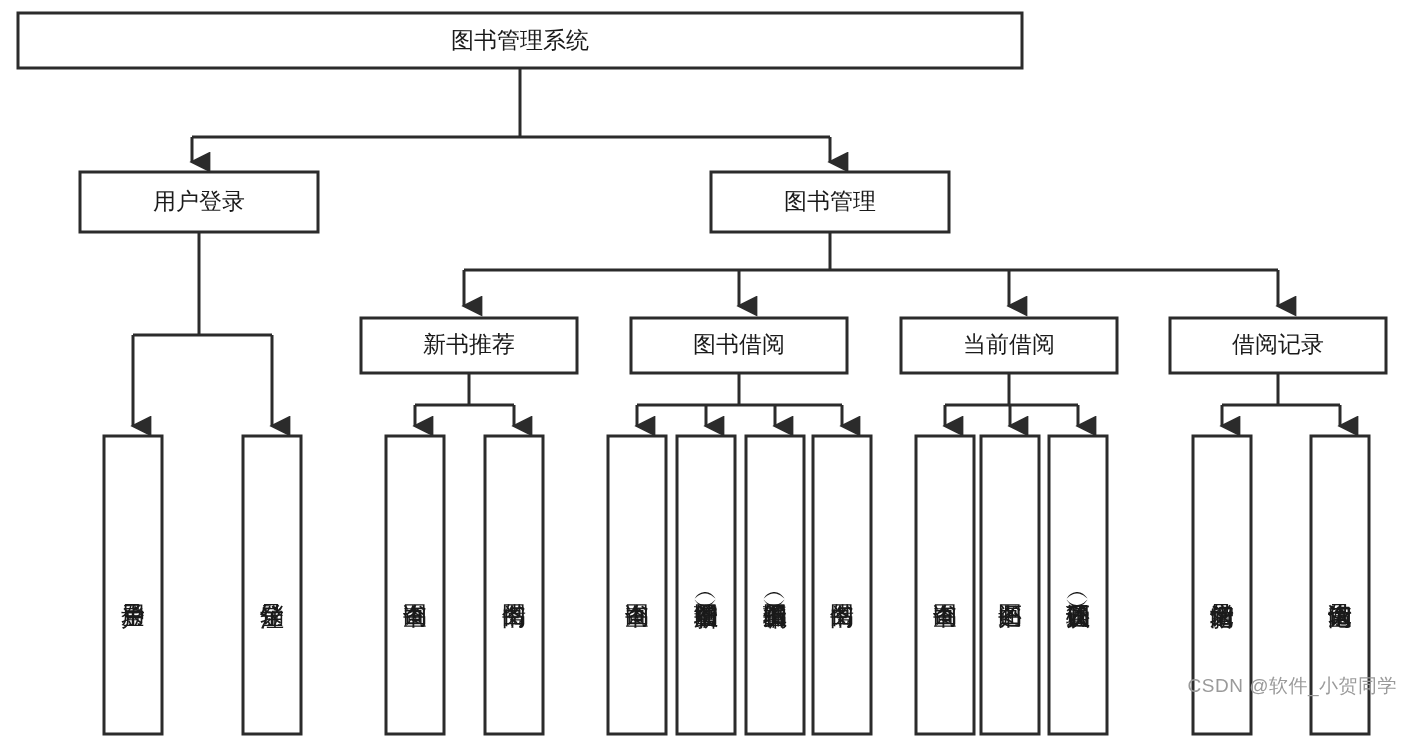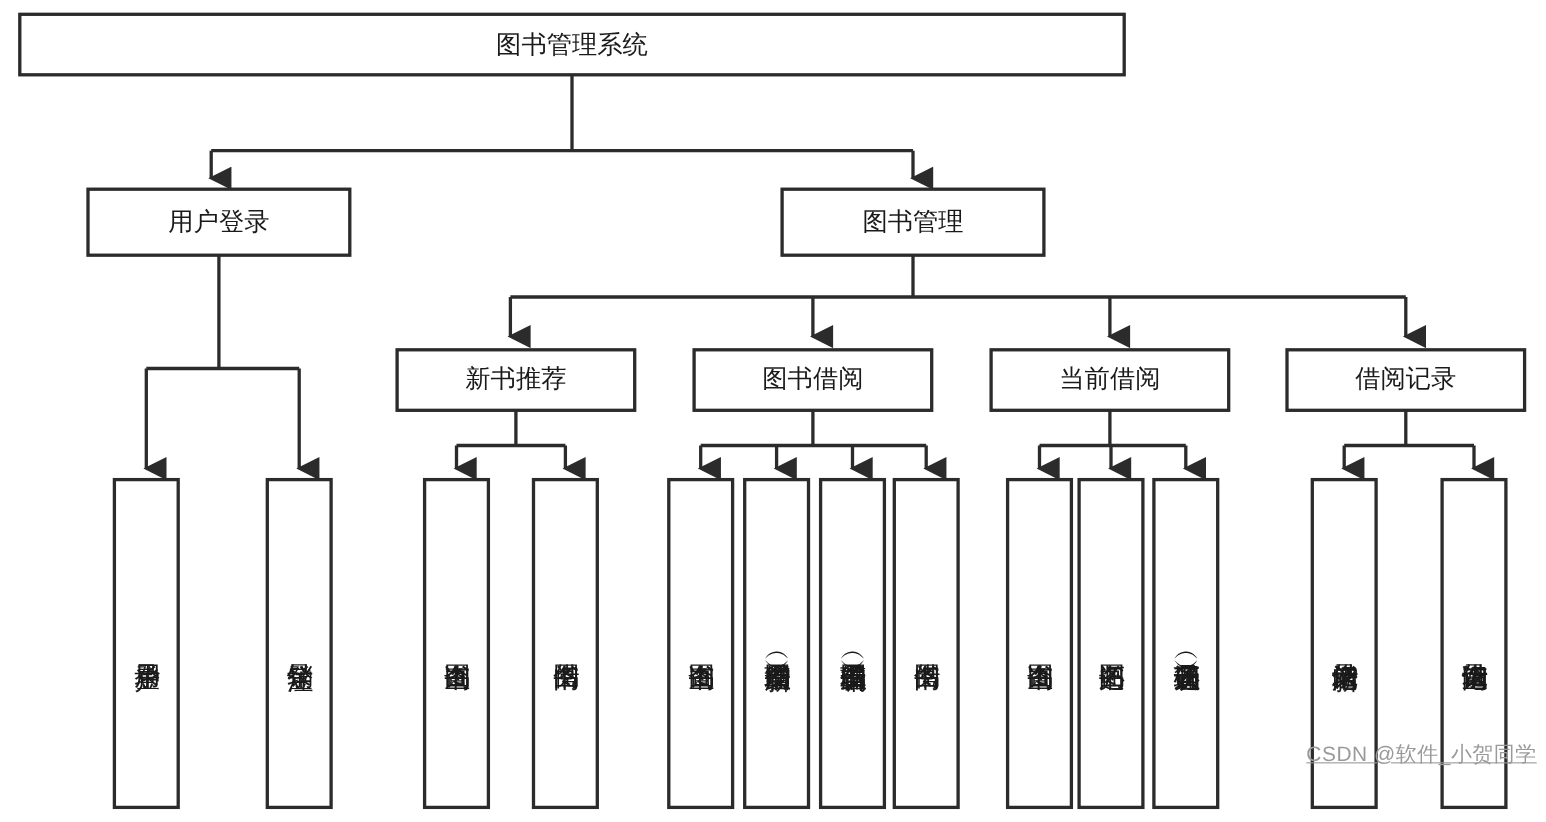--- a/index.html
+++ b/index.html
@@ -65,21 +65,20 @@
   }
   .watermark {
     position: absolute;
     right: 8px;
     bottom: 6px;
     font-family: "Liberation Sans", "DejaVu Sans", sans-serif;
     font-size: 19px;
     color: #9a9a9a;
     letter-spacing: 0.5px;
     white-space: nowrap;
-    text-decoration: underline;
   }
 </style>
 </head>
 <body>
 
 <div id="diagram-root">
 
   <svg class="diagram" viewBox="0 0 1405 747">
     <defs>
       <marker id="arrow" viewBox="0 0 12 12" refX="6" refY="10.5" markerWidth="7" markerHeight="9" orient="auto-start-reverse">

